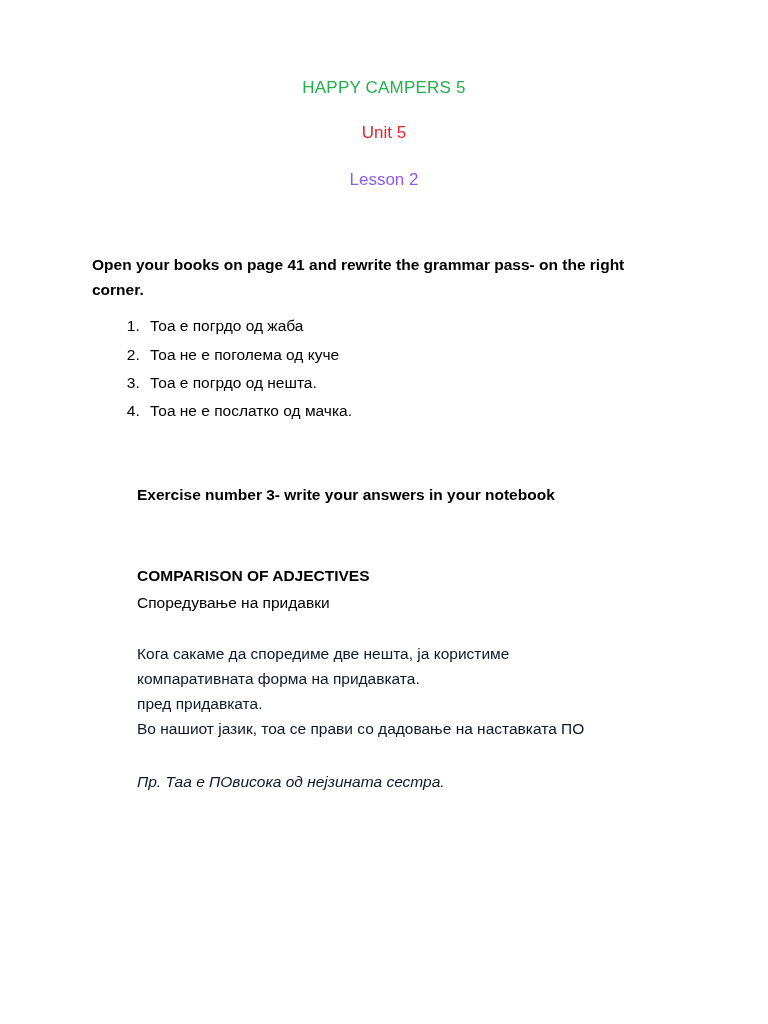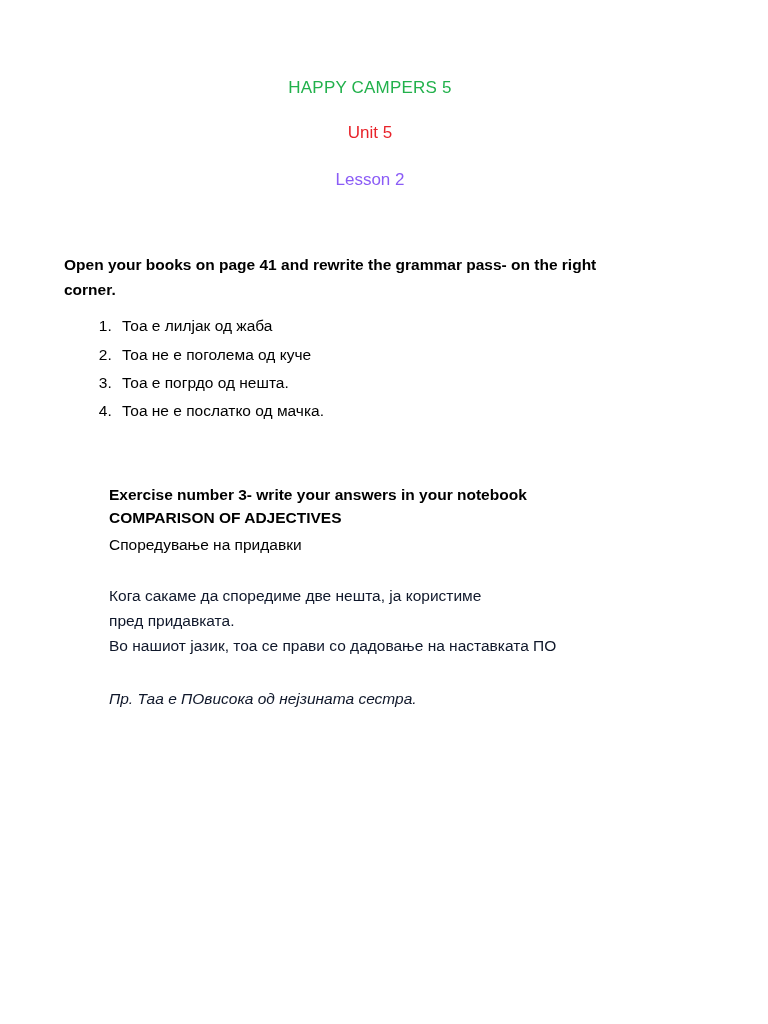--- a/index.html
+++ b/index.html
@@ -12,21 +12,21 @@
     height: 1024px;
     font-family: "Liberation Sans", sans-serif;
     color: #000000;
     -webkit-font-smoothing: antialiased;
   }
   .page {
     position: relative;
     width: 768px;
     height: 1024px;
     box-sizing: border-box;
-    padding: 78px 92px 40px 64px;
+    padding: 78px 92px 40px 92px;
     background: #ffffff;
   }
   .title-block {
     text-align: center;
   }
   .doc-title {
     font-size: 17px;
     letter-spacing: 0.2px;
     color: #22b14c;
     margin: 0 0 25px 0;
@@ -75,20 +75,21 @@
     margin-left: 45px;
     font-size: 15.5px;
     font-weight: bold;
     color: #000000;
     line-height: 1.5;
   }
   .section {
     margin-left: 45px;
   }
   .section-heading {
+    margin-top: 58px;
     font-size: 15.5px;
     font-weight: bold;
     color: #000000;
     line-height: 1.5;
   }
   .section-subheading {
     margin-top: 4px;
     font-size: 15.5px;
     color: #000000;
     line-height: 1.5;
@@ -116,32 +117,33 @@
   <div class="title-block">
     <div class="doc-title">HAPPY CAMPERS 5</div>
     <div class="doc-unit">Unit 5</div>
     <div class="doc-lesson">Lesson 2</div>
   </div>
 
   <div class="instruction">Open your books on page 41 and rewrite the grammar pass- on the right corner.</div>
 
 
   <ol class="translation-list">
-    <li>Тоа е лилјак од жаба</li>
+    <li>Тоа е погрдо од жаба</li>
     <li>Тоа не е поголема од куче</li>
     <li>Тоа е погрдо од нешта.</li>
     <li>Тоа не е послатко од мачка.</li>
   </ol>
 
   <div class="exercise-heading">Exercise number 3- write your answers in your notebook</div>
 
   <div class="section">
     <div class="section-heading">COMPARISON OF ADJECTIVES</div>
     <div class="section-subheading">Споредување на придавки</div>
 
     <div class="para">Кога сакаме да споредиме две нешта, ја користиме</div>
+    <div class="para tight">компаративната форма на придавката.</div>
     <div class="para tight">пред придавката.</div>
     <div class="para tight">Во нашиот јазик, тоа се прави со дадовање на наставката ПО</div>
 
     <div class="para example">Пр. Таа е ПОвисока од нејзината сестра.</div>
   </div>
 
 </div>
 
 </body></html>

